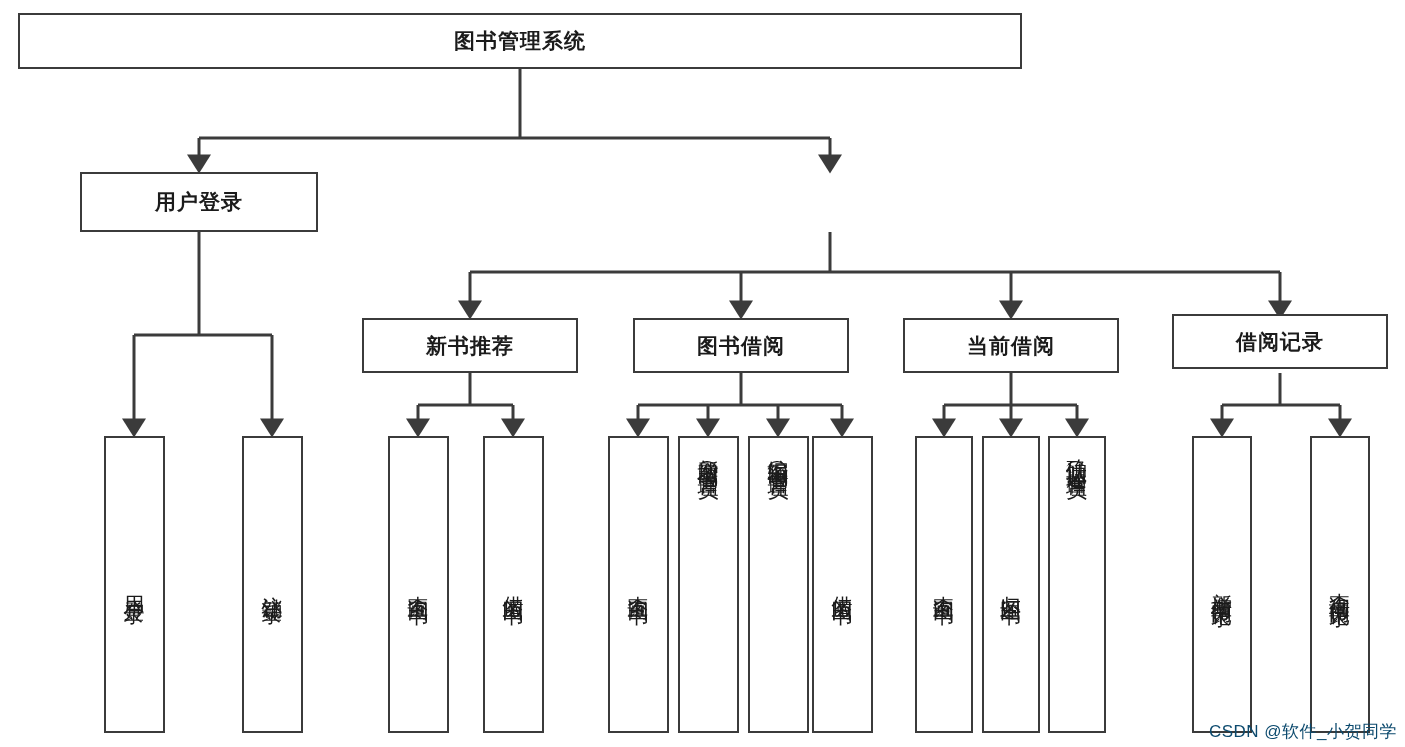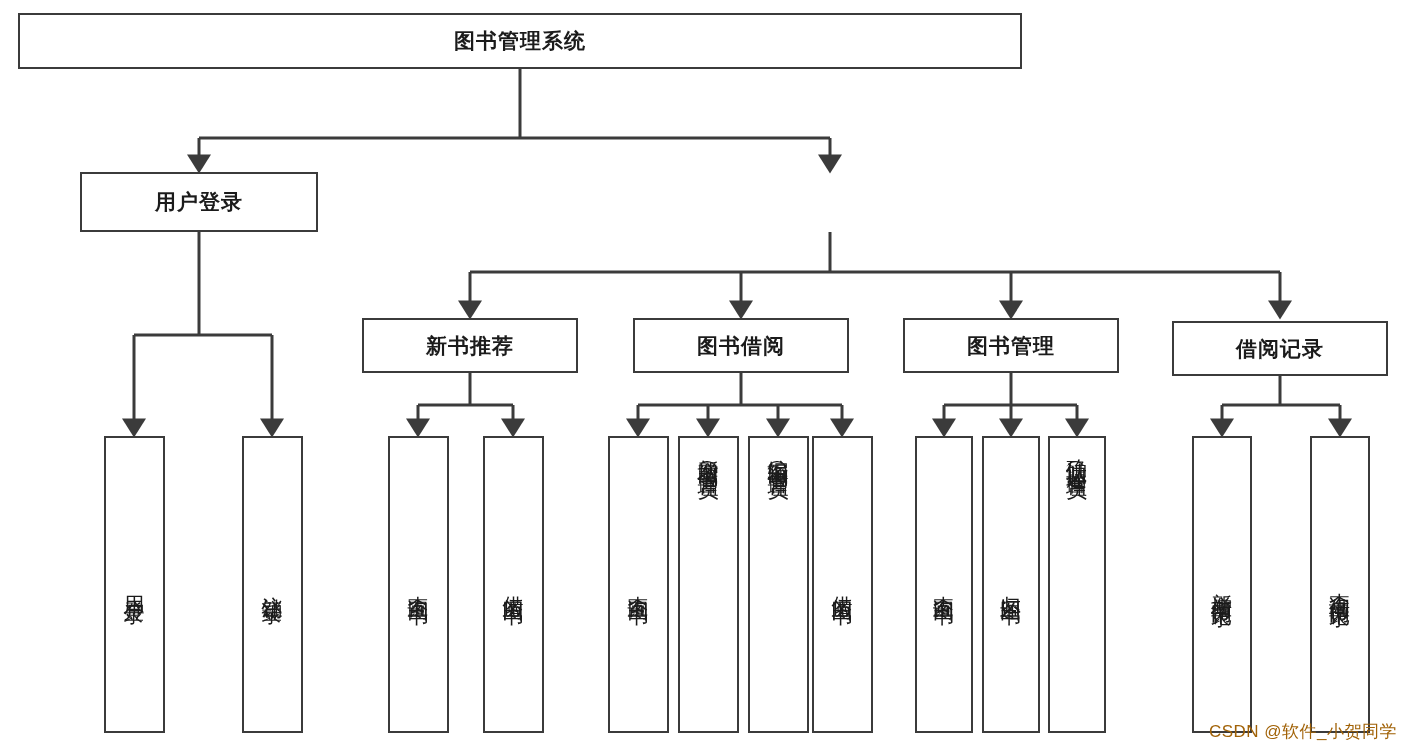--- a/index.html
+++ b/index.html
@@ -56,21 +56,21 @@
     justify-content: flex-start;
   }
   .node .lbl {
     display: block;
   }
   .watermark {
     position: absolute;
     right: 8px;
     bottom: 4px;
     font-size: 17px;
-    color: #a16207;
+    color: #0c4a6e;
     letter-spacing: 0.5px;
     white-space: nowrap;
   }
 </style>
 </head>
 <body>
 
 <div id="canvas">
 
   <svg id="wires" viewBox="0 0 1405 747" xmlns="http://www.w3.org/2000/svg">
@@ -132,23 +132,23 @@
     <span class="lbl">用户登录</span>
   </div>
 
   <div class="node horiz" style="left:362px;top:318px;width:216px;height:55px;text-align:center;">
     <span class="lbl">新书推荐</span>
   </div>
   <div class="node horiz" style="left:633px;top:318px;width:216px;height:55px;align-items:center;">
     <span class="lbl">图书借阅</span>
   </div>
   <div class="node horiz" style="left:903px;top:318px;width:216px;height:55px;">
-    <span class="lbl">图书管理</span>
+    <span class="lbl">当前借阅</span>
   </div>
-  <div class="node horiz" style="left:1172px;top:321px;width:216px;height:55px;">
+  <div class="node horiz" style="left:1172px;top:314px;width:216px;height:55px;">
     <span class="lbl">借阅记录</span>
   </div>
 
   <div class="node vert" style="left:104px;top:436px;width:61px;height:297px;">
     <span class="lbl">用户登录</span>
   </div>
   <div class="node vert" style="left:242px;top:436px;width:61px;height:297px;">
     <span class="lbl">注销登录</span>
   </div>
   <div class="node vert" style="left:388px;top:436px;width:61px;height:297px;">

